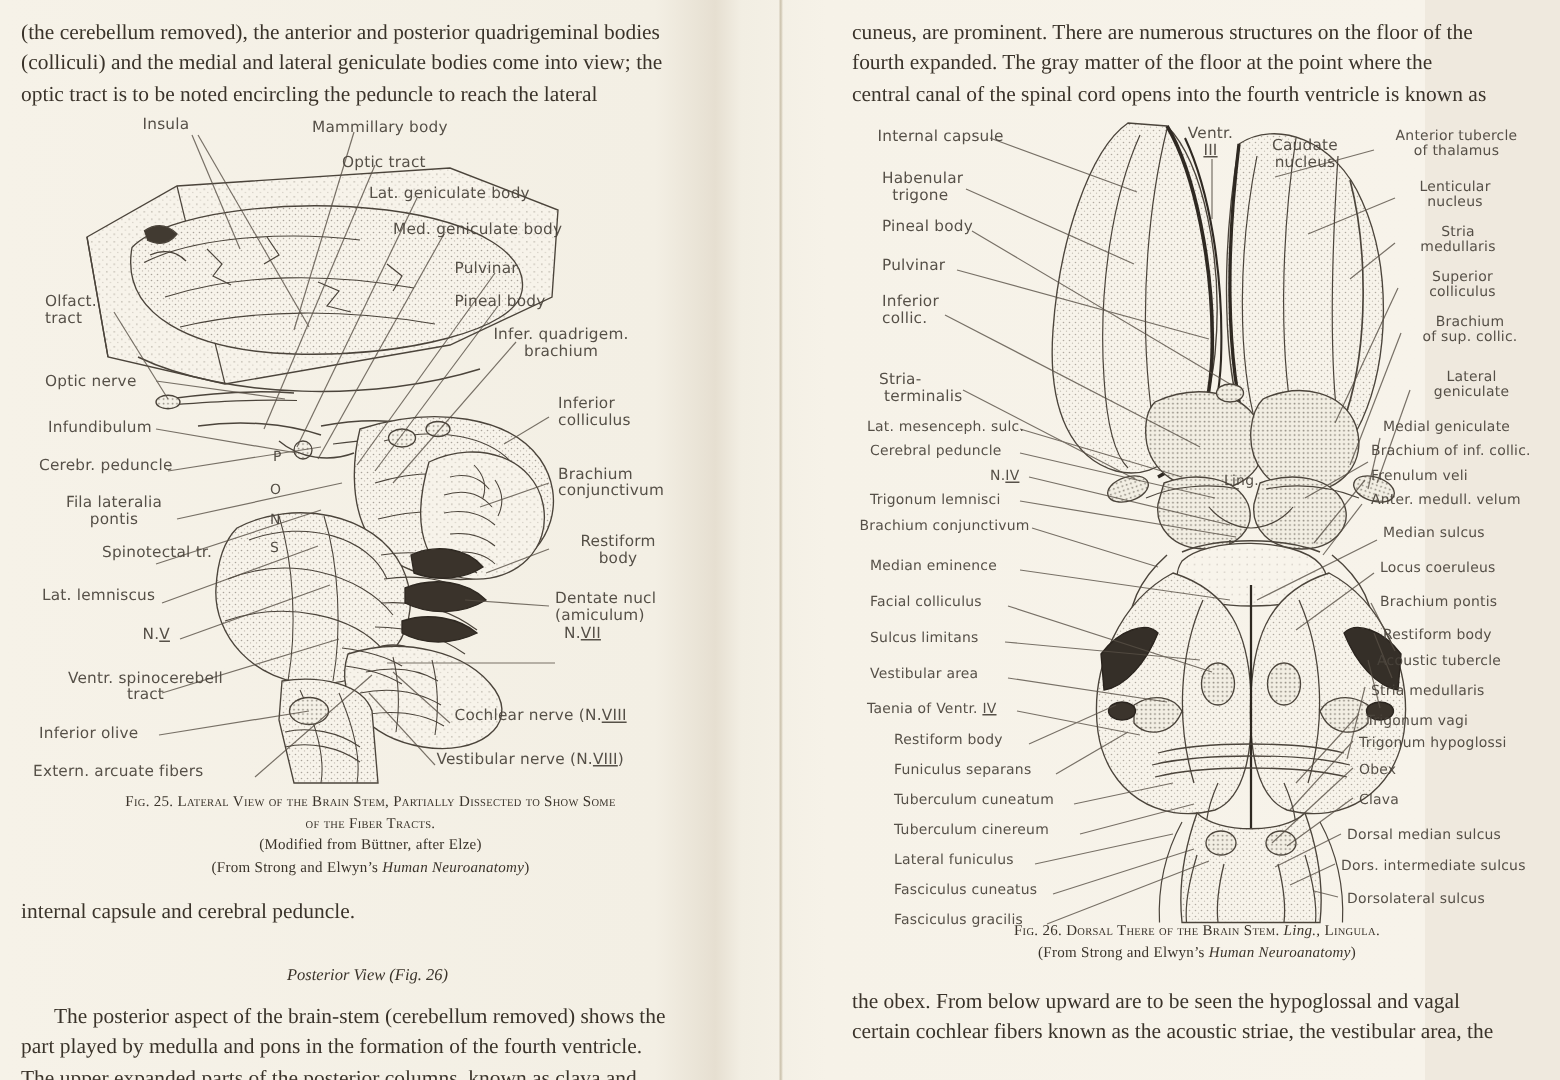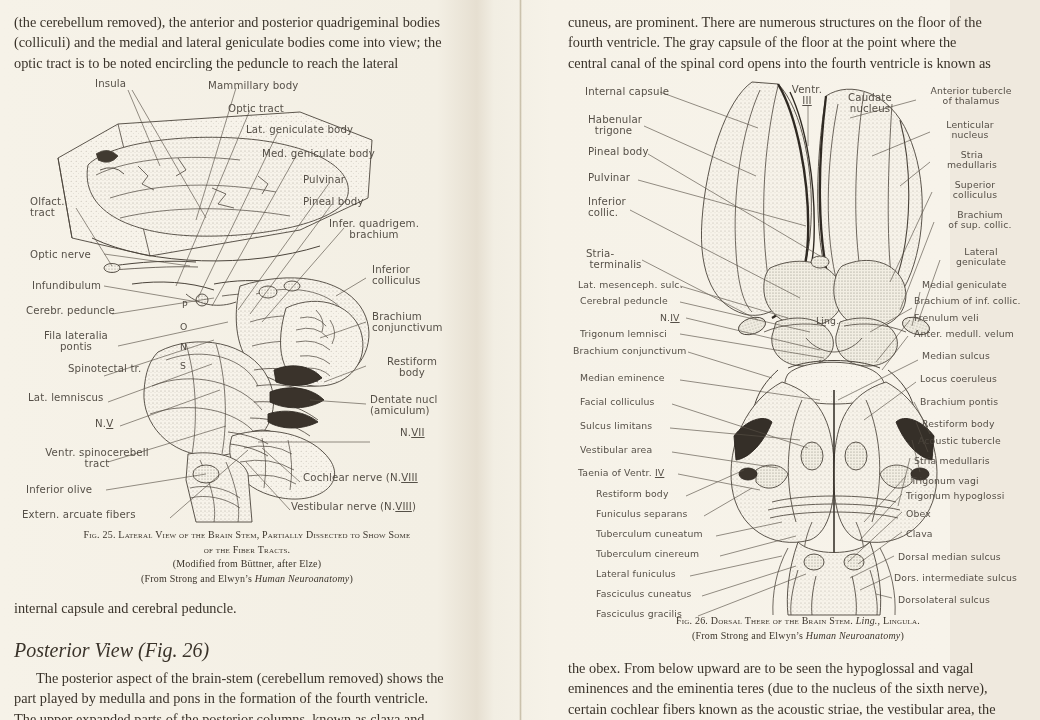--- a/index.html
+++ b/index.html
@@ -25,21 +25,21 @@
     position:absolute;
     font-size:14.3px;line-height:20.4px;
     text-align:justify;
     color:#3a332a;
     font-family:"Liberation Serif", serif;
   }
   .body-text p{margin:0;}
   .body-text p+p{margin-top:0px;}
   .indent{text-indent:22px;}
   .sec-head{
-    font-style:italic;font-size:20px;
+    text-align:center;font-style:italic;font-size:11px;
     margin:13px 0 7px 0;
   }
 
   
   .caption{
     position:absolute;text-align:center;
     font-size:10px;line-height:14.6px;color:#3a332a;
     font-variant:small-caps;
     letter-spacing:.2px;
   }
@@ -259,21 +259,21 @@
       <div class="lbl ctr" style="left:312px;top:218px;width:124px;">Infer. quadrigem.
 brachium</div>
       <div class="lbl" style="left:372px;top:264px;">Inferior
 colliculus</div>
       <div class="lbl" style="left:372px;top:311px;">Brachium
 conjunctivum</div>
       <div class="lbl ctr" style="left:370px;top:356px;width:84px;">Restiform
 body</div>
       <div class="lbl" style="left:370px;top:394px;">Dentate nucl
 (amiculum)</div>
-      <div class="lbl" style="left:376px;top:427px;margin-left:24px;">N.<u>VII</u></div>
+      <div class="lbl" style="left:376px;top:417px;">N.<u>VII</u></div>
       <div class="lbl" style="left:303px;top:472px;">Cochlear nerve (N.<u>VIII</u></div>
       <div class="lbl" style="left:291px;top:501px;">Vestibular nerve (N.<u>VIII</u>)</div>
 
       <div class="lbl sm" style="left:182px;top:300px;">P</div>
       <div class="lbl sm" style="left:180px;top:322px;">O</div>
       <div class="lbl sm" style="left:180px;top:342px;">N</div>
       <div class="lbl sm" style="left:180px;top:361px;">S</div>
     </div>
 
     <div class="caption" style="left:12px;top:528px;width:470px;">
@@ -296,21 +296,21 @@
       <p class="indent">The posterior aspect of the brain-stem (cerebellum removed) shows the</p>
       <p>part played by medulla and pons in the formation of the fourth ventricle.</p>
       <p>The upper expanded parts of the posterior columns, known as clava and</p>
     </div>
   </div>
 
   <div class="leaf right">
 
     <div class="body-text" style="left:48px;top:12px;width:462px;">
       <p>cuneus, are prominent.  There are numerous structures on the floor of the</p>
-      <p>fourth ventricle.  The gray capsule of the floor at the point where the</p>
+      <p>fourth expanded.  The gray matter of the floor at the point where the</p>
       <p>central canal of the spinal cord opens into the fourth ventricle is known as</p>
     </div>
 
     <div class="fig" style="left:0px;top:70px;width:520px;height:545px;">
       <svg width="520" height="545" viewBox="0 0 520 545" aria-hidden="true">
         <defs>
           <pattern id="stipD" width="4" height="4" patternUnits="userSpaceOnUse">
             <rect width="4" height="4" fill="#f7f3ea"></rect>
             <circle cx="1" cy="1" r="0.55" fill="#6b6357" opacity=".5"></circle>
             <circle cx="3" cy="2.8" r="0.42" fill="#6b6357" opacity=".38"></circle>
@@ -548,17 +548,16 @@
     <div class="caption" style="left:58px;top:614px;width:440px;">
       <div><span>Fig. 26.</span>
         <span>Dorsal There of the Brain Stem.</span>
         <i class="nc">Ling.,</i>
         <span>Lingula.</span></div>
       <div class="nc"><span>(From Strong and Elwyn’s </span><i>Human Neuroanatomy</i><span>)</span></div>
     </div>
 
     <div class="body-text" style="left:48px;top:658px;width:462px;">
       <p>the obex.  From below upward are to be seen the hypoglossal and vagal</p>
-      <p>eminences and the eminentia teres (due to the nucleus of the sixth nerve),</p>
       <p>certain cochlear fibers known as the acoustic striae, the vestibular area, the</p>
     </div>
   </div>
 </div>
 
 </body></html>

